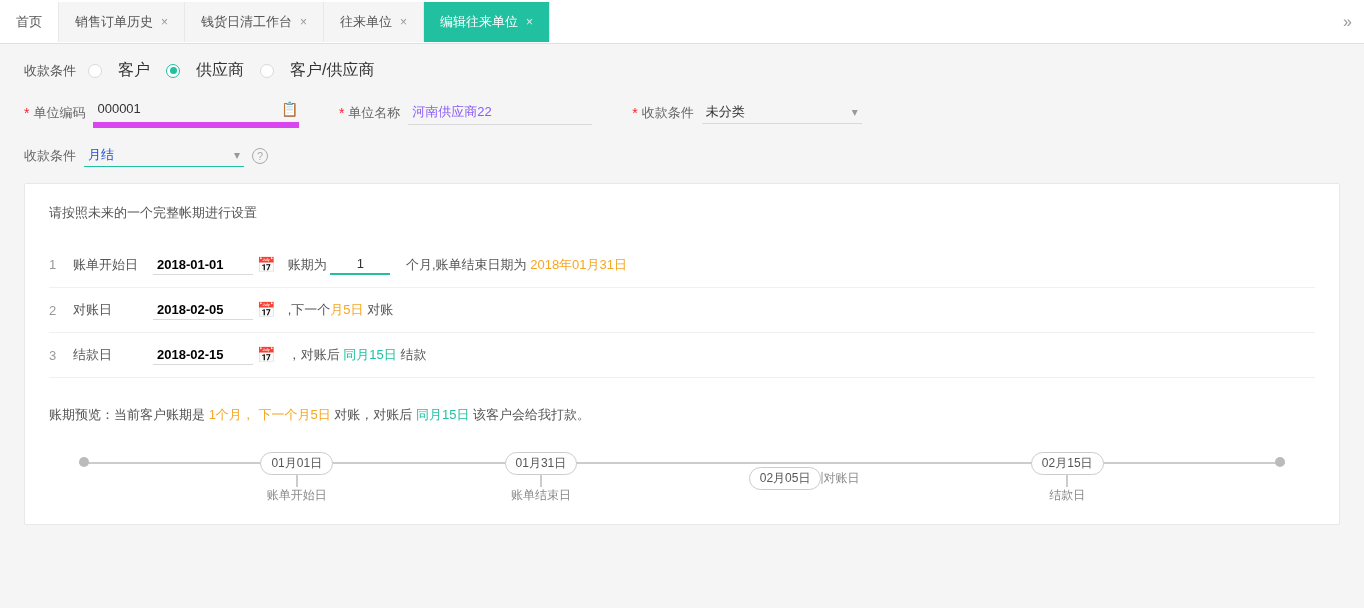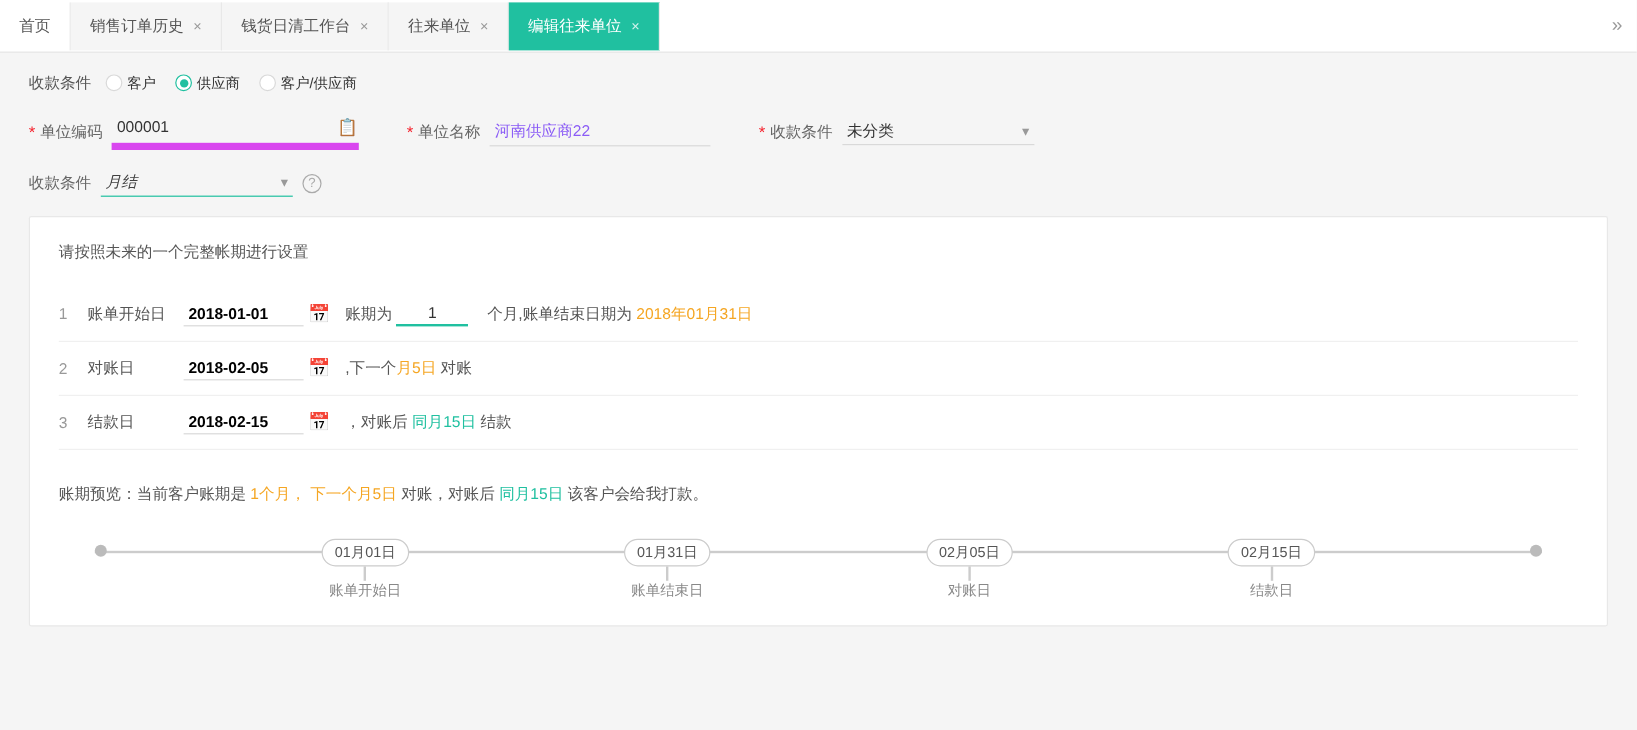--- a/index.html
+++ b/index.html
@@ -79,23 +79,23 @@
       margin-right: 4px;
     }
     .radio-group {
       display: flex;
       align-items: center;
       gap: 16px;
     }
     .radio-item {
       display: flex;
       align-items: center;
-      gap: 4px;
-      cursor: pointer;
-      font-size: 12px;
+      gap: 16px;
+      cursor: pointer;
+      font-size: 16px;
       justify-content: center;
     }
     .radio-circle {
       width: 14px;
       height: 14px;
       border-radius: 50%;
       border: 1.5px solid #d9d9d9;
       background: #fff;
       display: flex;
       align-items: center;
@@ -343,21 +343,21 @@
         <span class="select-value">未分类</span>
         <span class="select-arrow">▾</span>
       </div>
     </div>
   </div>
 
   <div class="payment-row">
     <span class="form-label">收款条件</span>
     <div class="dropdown-wrap">
       <div class="select-field" style="min-width:160px; border-bottom-color:#20c0a0;">
-        <span class="select-value" style="color:#404040;font-style:italic;">月结</span>
+        <span class="select-value" style="color:#1d4ed8;">月结</span>
         <span class="select-arrow">▾</span>
       </div>
       <div class="help-icon">?</div>
     </div>
   </div>
 
   <div class="card">
     <div class="card-desc">请按照未来的一个完整帐期进行设置</div>
 
     <div class="date-row">
@@ -424,21 +424,21 @@
           <div style="width:2px;height:12px;background:#ccc;"></div>
           <div style="font-size:12px;color:#888;white-space:nowrap;">账单开始日</div>
         </div>
 
         <div style="display:flex;flex-direction:column;align-items:center;justify-content:center;">
           <div style="background:#fff;border:1px solid #ccc;border-radius:12px;padding:2px 10px;font-size:12px;color:#555;white-space:nowrap;">01月31日</div>
           <div style="width:2px;height:12px;background:#ccc;"></div>
           <div style="font-size:12px;color:#888;white-space:nowrap;">账单结束日</div>
         </div>
 
-        <div style="display:flex;flex-direction:column;align-items:center;">
+        <div style="display:flex;align-items:center;">
           <div style="background:#fff;border:1px solid #ccc;border-radius:12px;padding:2px 10px;font-size:12px;color:#555;white-space:nowrap;">02月05日</div>
           <div style="width:2px;height:12px;background:#ccc;"></div>
           <div style="font-size:12px;color:#888;white-space:nowrap;">对账日</div>
         </div>
 
         <div style="display:flex;flex-direction:column;align-items:center;">
           <div style="background:#fff;border:1px solid #ccc;border-radius:12px;padding:2px 10px;font-size:12px;color:#555;white-space:nowrap;">02月15日</div>
           <div style="width:2px;height:12px;background:#ccc;"></div>
           <div style="font-size:12px;color:#888;white-space:nowrap;">结款日</div>
         </div>

